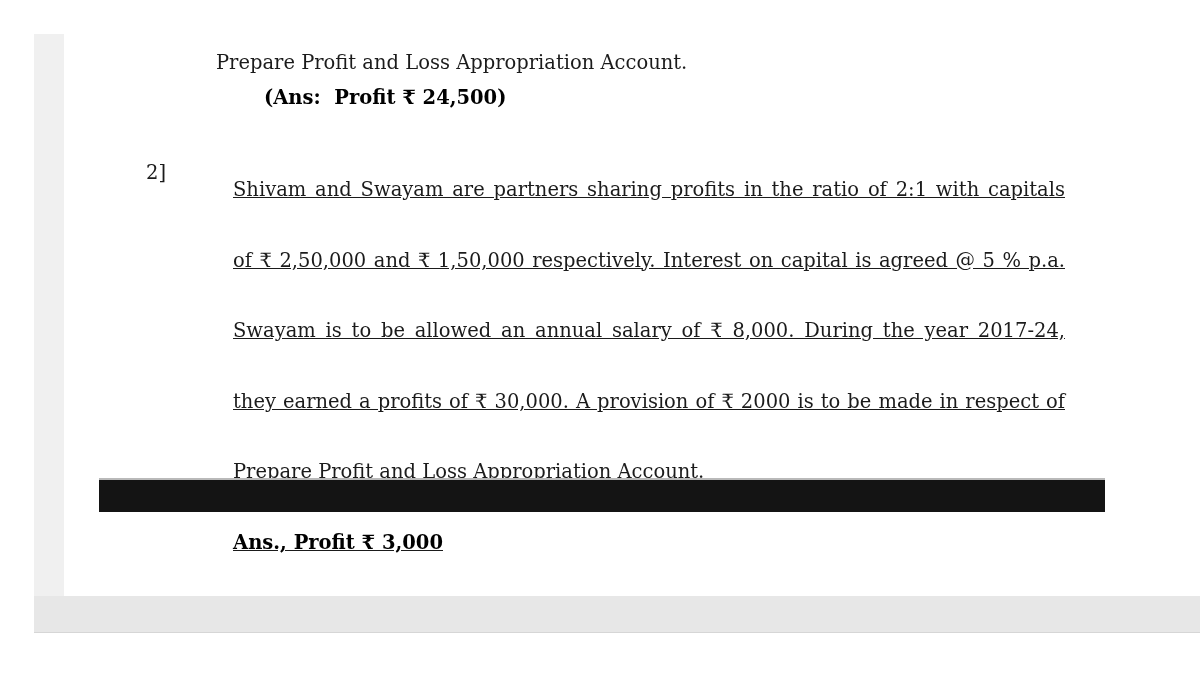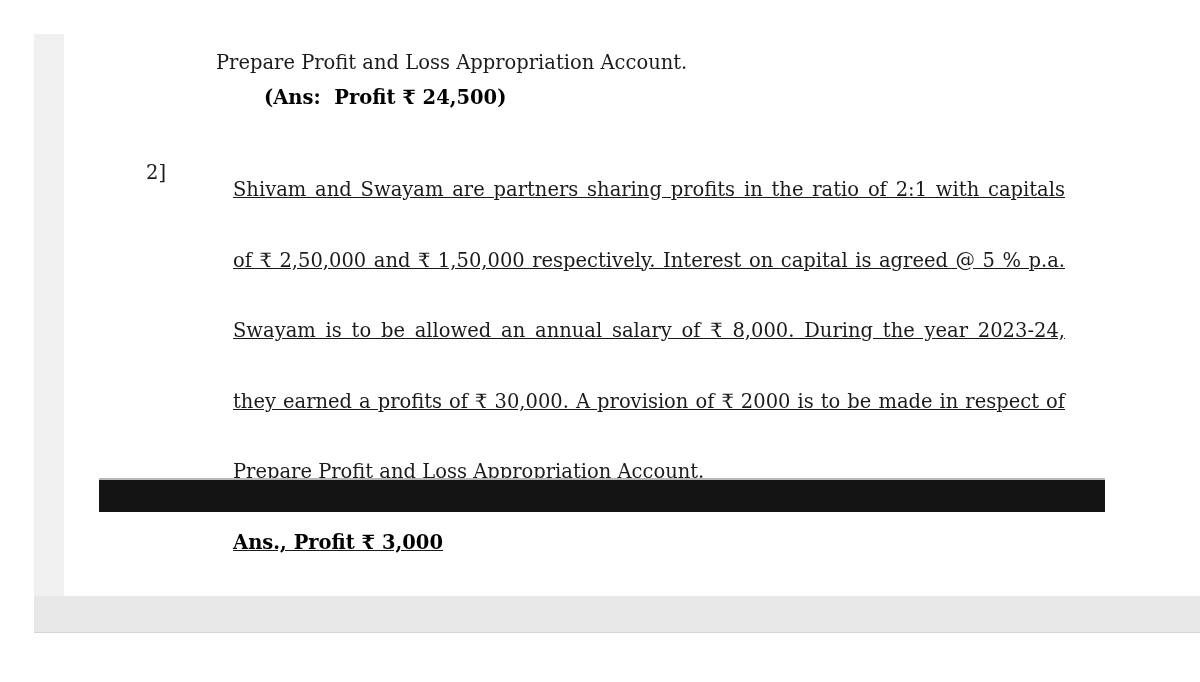--- a/index.html
+++ b/index.html
@@ -55,21 +55,21 @@
 
   <div class="textline" style="left:165px; top:-1px;">Prepare Profit and Loss Appropriation Account.</div>
 
   <div class="textline b pre" style="left:165px; top:34px;margin-left:48px;">(Ans:  Profit ₹ 24,500)</div>
 
   <div class="qnum">2]</div>
 
   <div class="qbody">
     <div class="jline">Shivam and Swayam are partners sharing profits in the ratio of 2:1 with capitals</div>
     <div class="jline">of ₹ 2,50,000 and ₹ 1,50,000 respectively. Interest on capital is agreed @ 5 % p.a.</div>
-    <div class="jline">Swayam is to be allowed an annual salary of ₹ 8,000. During the year 2023-24,</div>
+    <div class="jline">Swayam is to be allowed an annual salary of ₹ 8,000. During the year 2017-24,</div>
     <div class="jline">they earned a profits of ₹ 30,000. A provision of ₹ 2000 is to be made in respect of</div>
     <div class="nline">Prepare Profit and Loss Appropriation Account.</div>
     <div class="nline b">Ans., Profit ₹ 3,000</div>
   </div>
 
   <div class="footer-rule"></div>
 
 
 </div>
 

